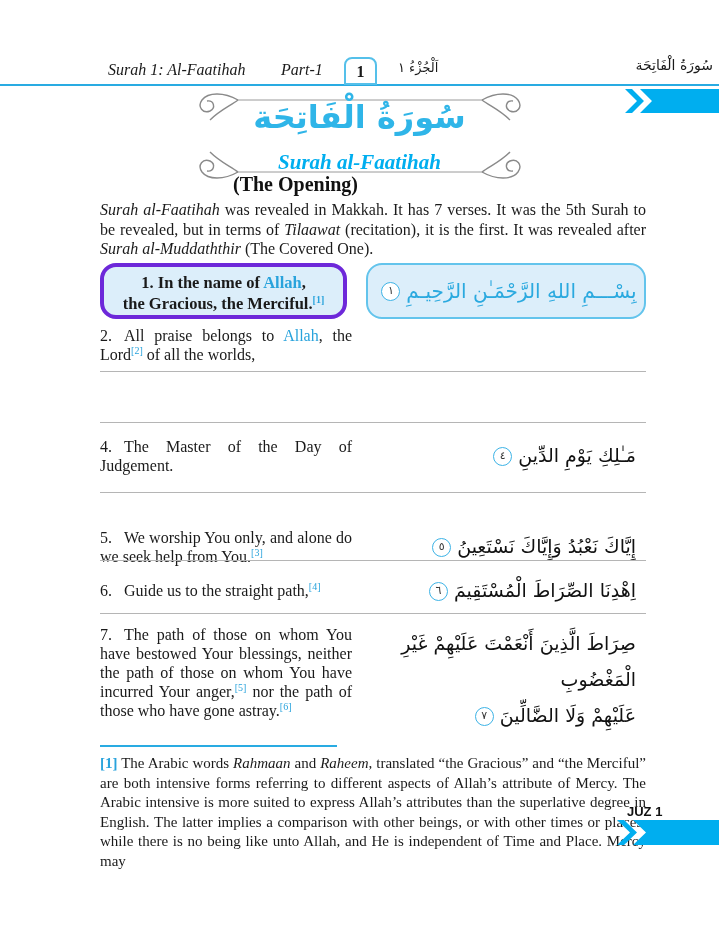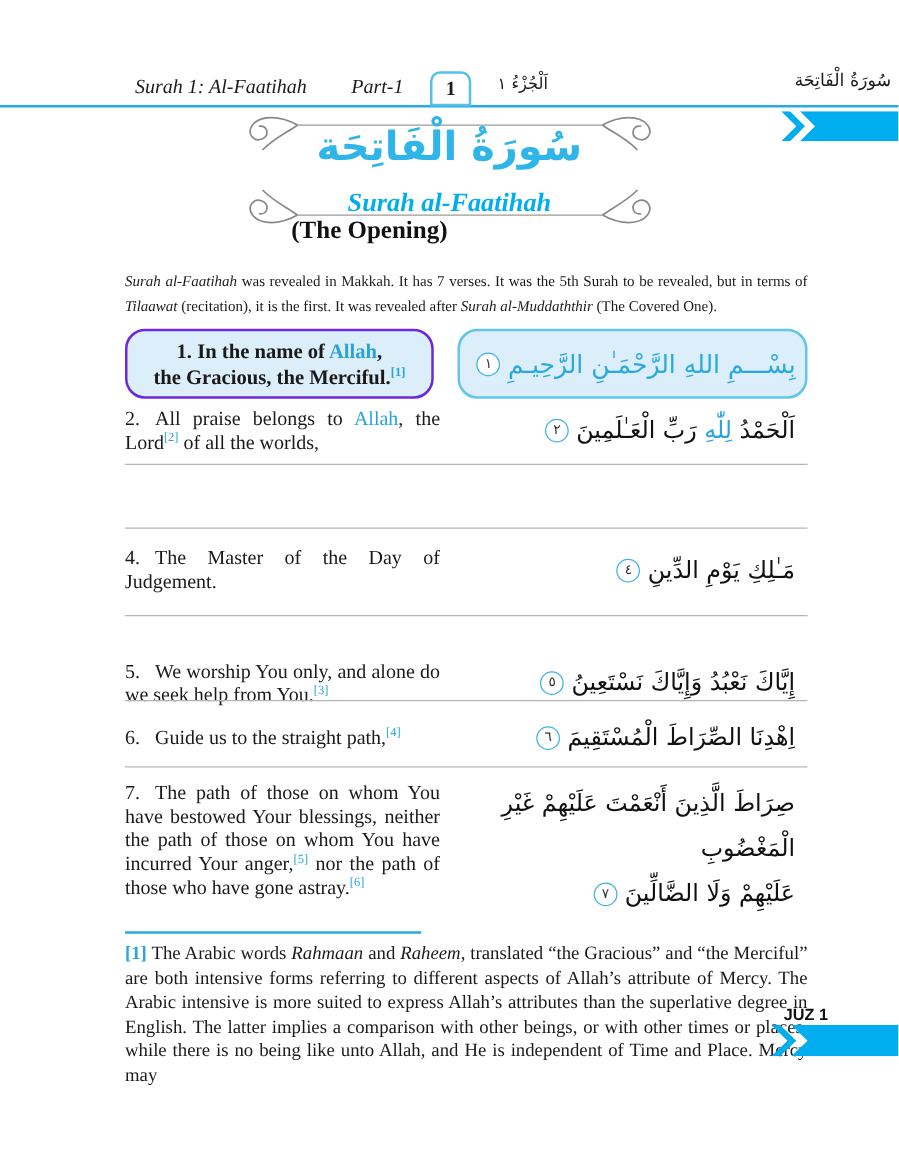--- a/index.html
+++ b/index.html
@@ -19,26 +19,26 @@
 
   
   .ornament{position:absolute;left:50%;transform:translateX(-50%);top:90px;width:340px;height:92px;}
   .calligraphy{position:absolute;left:50%;transform:translateX(-50%);top:98px;width:340px;text-align:center;
         font-family:"DejaVu Sans",sans-serif;font-size:32px;font-weight:bold;color:#2fb5e8;direction:rtl;}
   .title-en{position:absolute;left:0;top:150px;width:719px;text-align:center;color:#00aeef;
         font-weight:bold;font-style:italic;font-size:21px;}
   .subtitle{position:absolute;left:0;top:173px;width:591px;text-align:center;font-weight:bold;font-size:20px;color:#111;}
 
   
-  .intro{position:absolute;left:100px;top:216px;width:546px;font-size:12px;line-height:19.5px;text-align:justify;}
+  .intro{position:absolute;left:100px;top:200px;width:546px;font-size:16px;line-height:19.5px;text-align:justify;}
   .it{font-style:italic;}
 
   
   .v1-en-box{position:absolute;left:100px;top:263px;width:247px;height:56px;box-sizing:border-box;
-        background:#dceefa;border:2px solid #6d28d9;border-radius:16px;text-align:center;
+        background:#dceefa;border:4px solid #6d28d9;border-radius:16px;text-align:center;
         font-weight:bold;font-size:16.5px;line-height:21px;padding-top:5px;}
   .v1-ar-box{position:absolute;left:366px;top:263px;width:280px;height:56px;box-sizing:border-box;
         background:#dceefa;border:2px solid #63c4ec;border-radius:16px;direction:rtl;
         display:flex;align-items:center;justify-content:center;
         font-family:"DejaVu Sans",sans-serif;font-size:20px;color:#2aa9df;}
 
   
   .verse{position:absolute;left:100px;width:546px;display:flex;}
   .v-en{width:252px;font-size:16px;line-height:19px;text-align:justify;}
   .v-num{margin-right:12px;}
@@ -106,31 +106,28 @@
   </div>
   <div class="v1-ar-box">
     <span>بِسْـــمِ اللهِ الرَّحْمَـٰنِ الرَّحِيـمِ</span>
     <span class="circle">١</span>
   </div>
 
   <div class="verse" style="top:326px;gap:41px;">
     <div class="v-en">
       <span class="v-num">2.</span><span>All praise belongs to </span><span class="blue">Allah</span><span>, the Lord</span><sup class="fn">[2]</sup><span> of all the worlds,</span>
     </div>
-    <div class="v-ar">
-      <span>اَلْحَمْدُ </span><span class="blue">لِلّٰهِ</span><span> رَبِّ الْعَـٰلَمِينَ</span><span class="circle">٢</span>
-    </div>
   </div>
   <div class="divider" style="top:371px;"></div>
 
   <div class="verse" style="top:388px;">
   </div>
   <div class="divider" style="top:422px;"></div>
 
-  <div class="verse" style="top:437px;align-items:center;">
+  <div class="verse" style="top:437px;">
     <div class="v-en">
       <span class="v-num">4.</span><span>The Master of the Day of Judgement.</span>
     </div>
     <div class="v-ar">
       <span>مَـٰلِكِ يَوْمِ الدِّينِ</span><span class="circle">٤</span>
     </div>
   </div>
   <div class="divider" style="top:492px;"></div>
 
   <div class="verse" style="top:528px;">

